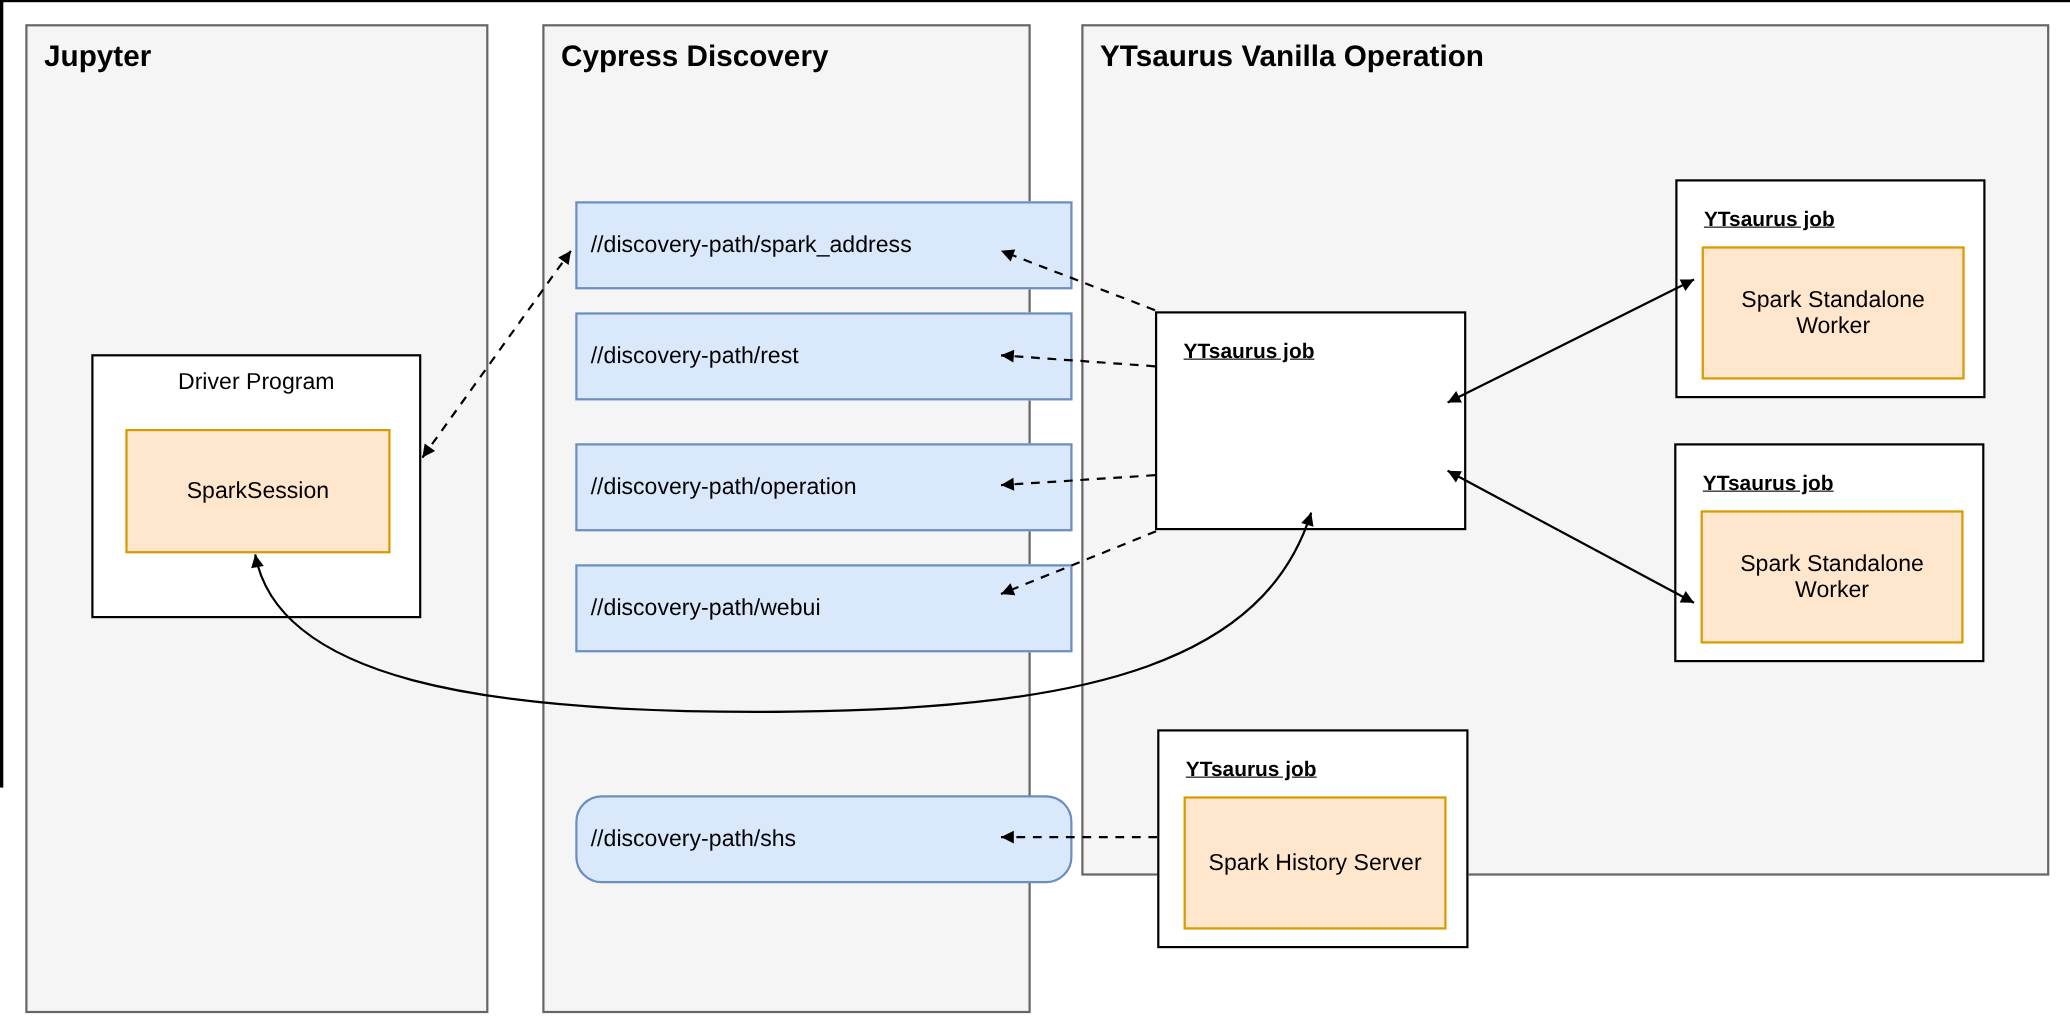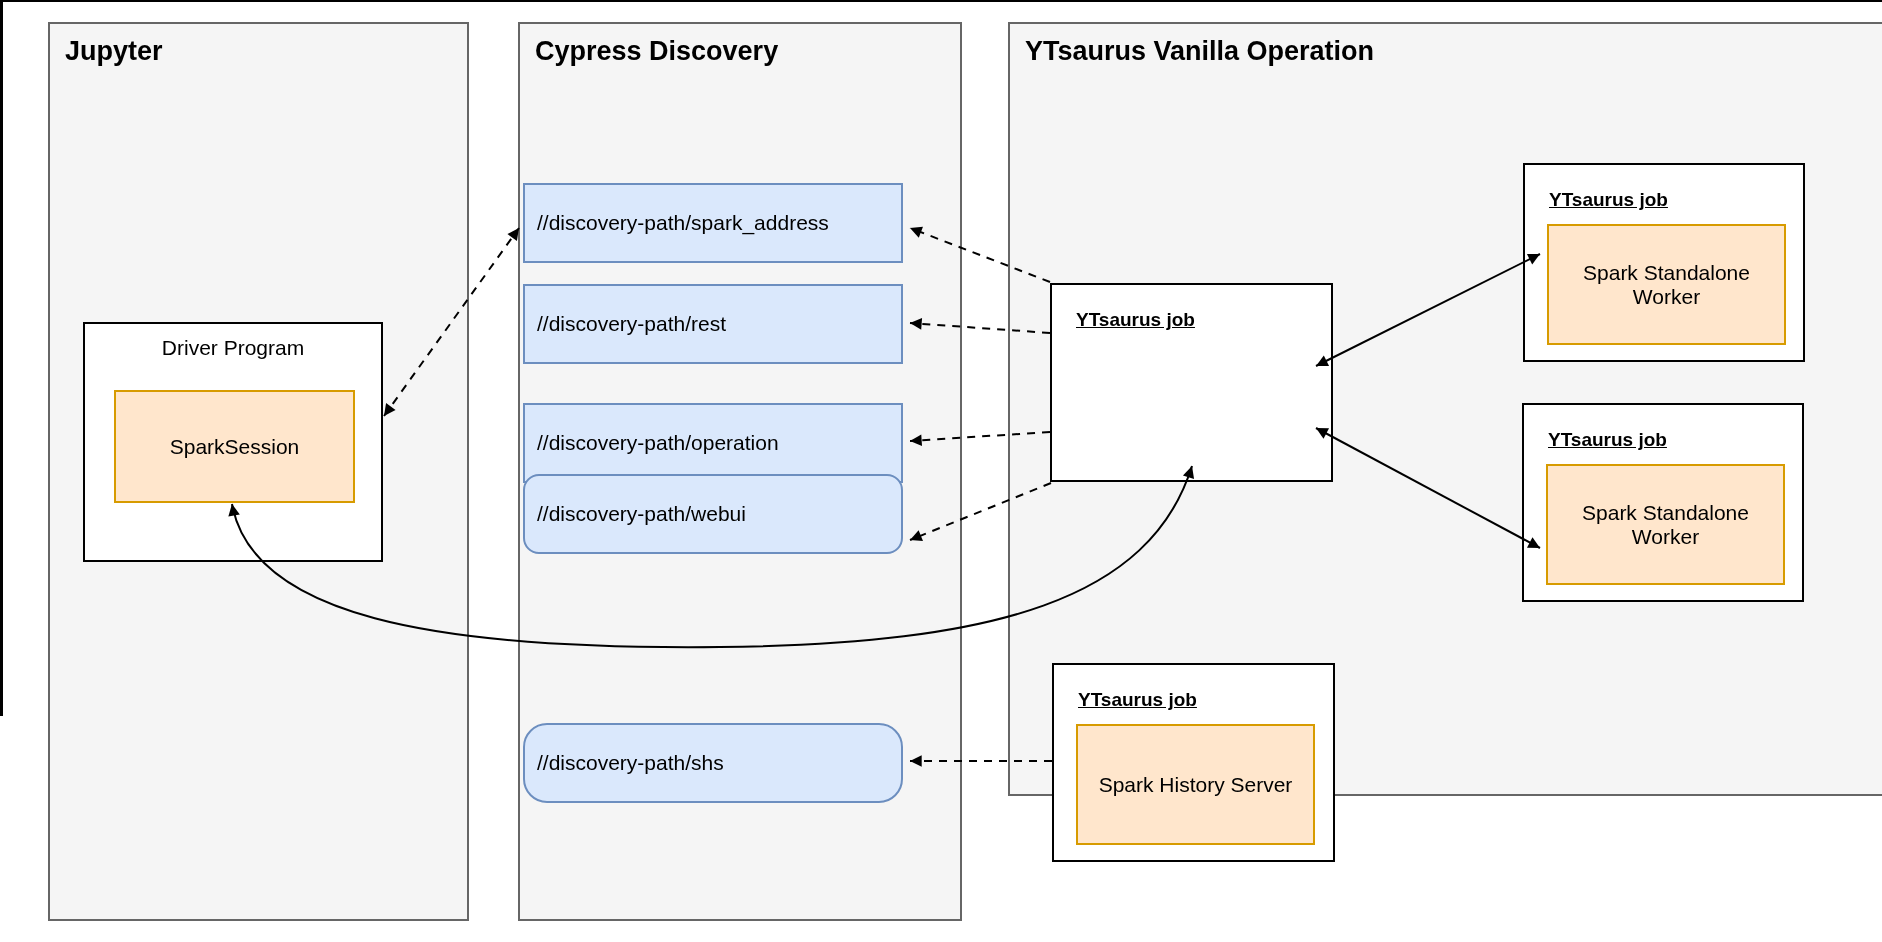--- a/index.html
+++ b/index.html
@@ -14,21 +14,20 @@
   .abs{position:absolute;box-sizing:border-box;}
 
   
   .frame-top{left:0;top:0;width:1882px;height:2px;background:#000;}
   .frame-left{left:0;top:0;width:3px;height:716px;background:#000;}
 
   
   .container{
     background:var(--container-fill,#f5f5f5);
     border:2px solid var(--container-border,#666666);
-    margin-left:25px;
   }
   .container-title{
     position:absolute;left:15px;top:12px;
     font-size:27px;font-weight:bold;white-space:nowrap;
   }
   #container-jupyter {left:23px; top:22px; width:421px; height:899px;}
   #container-cypress {left:493px;top:22px; width:444px; height:899px;}
   #container-ytsaurus{left:983px;top:22px; width:880px; height:774px;}
 
   
@@ -61,26 +60,26 @@
   #node-worker-job-2{left:1522px;top:403px;width:282px;height:199px;}
   #node-history-job{left:1052px;top:663px;width:283px;height:199px;}
   .job-accent{left:22px;top:59px;width:239px;height:121px;}
 
   
   .path-box{
     background:var(--path-fill,#dae8fc);
     border:2px solid var(--path-border,#6c8ebf);
     display:flex;align-items:center;
     padding:0 12px;font-size:21px;
-    left:523px;width:380px;height:80px;
+    left:523px;width:452px;height:80px;
   }
   #path-spark-address{top:183px;}
   #path-rest        {top:284px;}
   #path-operation   {top:403px;}
-  #path-webui       {top:474px;border-radius:16px;}
+  #path-webui       {top:513px;}
   #path-shs         {top:723px;border-radius:24px;}
 
   
   #edges{left:0;top:0;width:1882px;height:942px;pointer-events:none;}
   .edge{fill:none;stroke:var(--edge,#000000);stroke-width:2;}
   .edge.dashed{stroke-dasharray:8 7;}
 </style>
 </head>
 <body>
 

